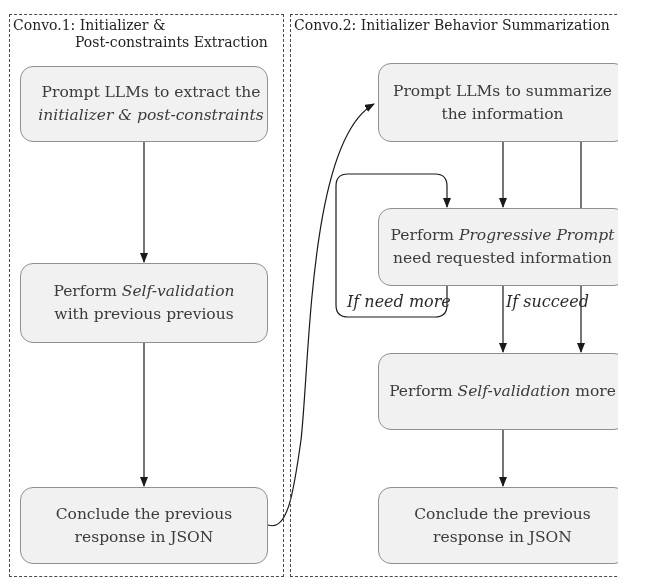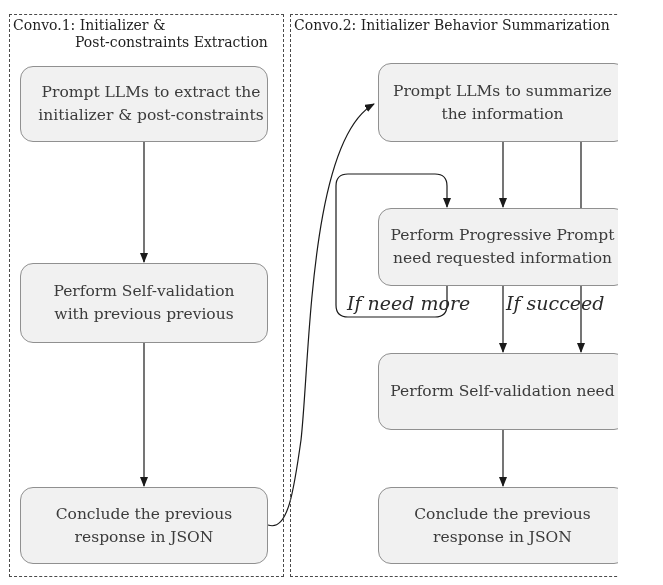--- a/index.html
+++ b/index.html
@@ -26,30 +26,30 @@
     background:var(--node-fill,#f1f1f1);
     border:1.4px solid var(--node-border,#909090);
     border-radius:13px;
     box-sizing:border-box;
     display:flex; flex-direction:column; justify-content:center; align-items:center;
     text-align:center;
     color:var(--text,#3b3b3b);
     font-size:15.5px; line-height:23px;
   }
   .node > div { white-space:nowrap; }
-  .it { }
+  .it { font-style:italic; }
   #node-extract     { left:20px;  top:66px;  width:248px; height:76px;padding-left:14px; }
   #node-validate1   { left:20px;  top:263px; width:248px; height:80px; }
   #node-conclude1   { left:20px;  top:487px; width:248px; height:77px; }
   #node-summarize   { left:378px; top:63px;  width:249px; height:79px; }
   #node-progressive { left:378px; top:208px; width:249px; height:78px; }
   #node-validate2   { left:378px; top:353px; width:249px; height:77px; }
   #node-conclude2   { left:378px; top:487px; width:249px; height:77px; }
   .edge-label {
-    position:absolute; font-style:italic; font-size:19px; color:#2a2a2a; white-space:nowrap;
+    position:absolute; font-style:italic; font-size:16px; color:#2a2a2a; white-space:nowrap;
   }
   #label-need-more { left:347px; top:292px; }
   #label-succeed   { left:506px; top:292px; }
 </style>
 </head>
 <body>
 
 <div id="canvas">
 
   <svg id="edges" width="663" height="585" viewBox="0 0 663 585" xmlns="http://www.w3.org/2000/svg">
@@ -98,21 +98,21 @@
 
   <div class="node" id="node-summarize">
       <div><span>Prompt LLMs to summarize</span></div>
       <div><span>the information</span></div>
     </div>
   <div class="node" id="node-progressive">
       <div><span>Perform </span><span class="it">Progressive Prompt</span></div>
       <div><span>need requested information</span></div>
     </div>
   <div class="node" id="node-validate2">
-      <div><span>Perform </span><span class="it">Self-validation</span><span> need</span></div>
+      <div><span>Perform </span><span class="it">Self-validation</span><span> more</span></div>
     </div>
   <div class="node" id="node-conclude2">
       <div><span>Conclude the previous</span></div>
       <div><span>response in JSON</span></div>
     </div>
 
   <div class="edge-label" id="label-need-more">If need more</div>
   <div class="edge-label" id="label-succeed">If succeed</div>
 
 </div>

